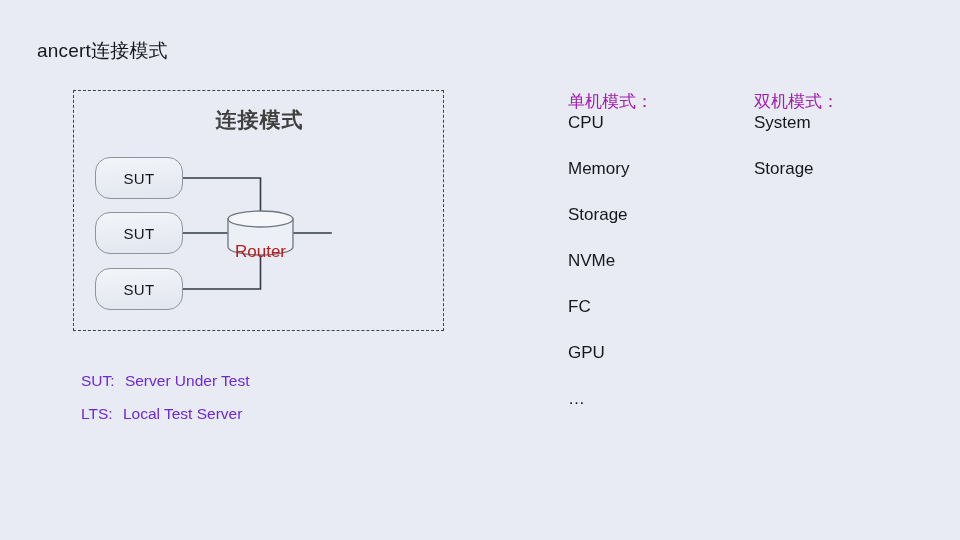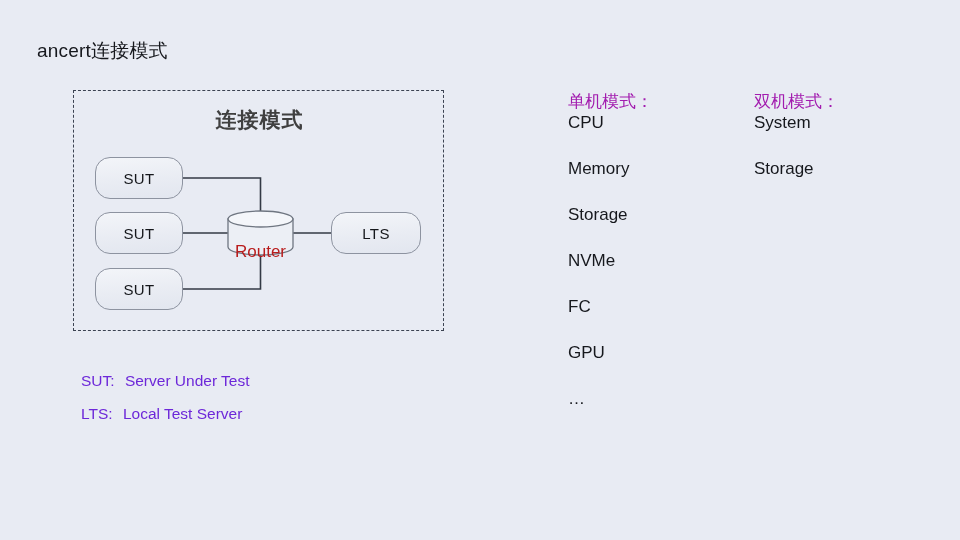--- a/index.html
+++ b/index.html
@@ -180,23 +180,20 @@
   </div>
 
   <div id="node-router">
     <svg width="67" height="46" viewBox="0 0 67 46" xmlns="http://www.w3.org/2000/svg">
       <path d="M1 9 L1 37 A32.5 8 0 0 0 66 37 L66 9 Z" fill="#eceff5" stroke="#6f7681" stroke-width="1.3"></path>
       <ellipse cx="33.5" cy="9" rx="32.5" ry="8" fill="#f4f6fa" stroke="#6f7681" stroke-width="1.3"></ellipse>
     </svg>
     <div id="router-label">Router</div>
   </div>
 
-  <div class="node-box" id="node-lts">
-    <span>LTS</span>
-  </div>
 
   <div id="legend">
     <div class="legend-row">
       <span class="legend-key">SUT:</span>
       <span>Server Under Test</span>
     </div>
     <div class="legend-row">
       <span class="legend-key">LTS:</span>
       <span>Local Test Server</span>
     </div>

